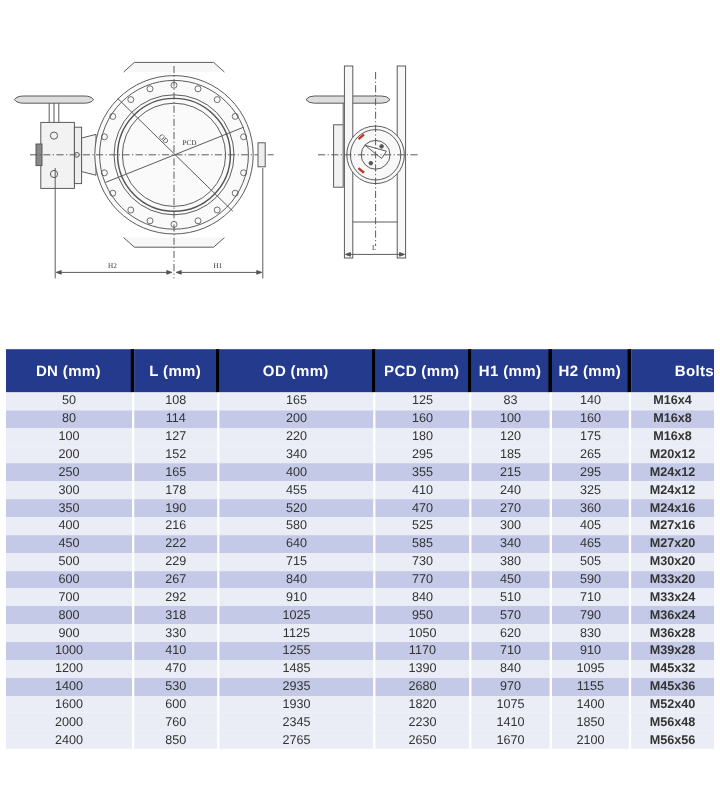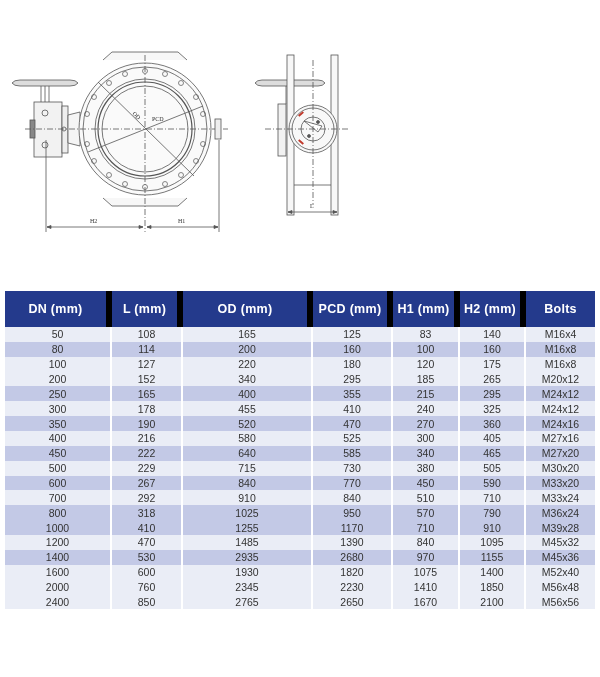--- a/index.html
+++ b/index.html
@@ -1,23 +1,23 @@
 <!DOCTYPE html>
 <html><head>
 <meta charset="utf-8">
 <style>
   html, body { margin: 0; padding: 0; background: #ffffff; }
   body { width: 600px; height: 677px; position: relative; overflow: hidden; font-family: "Liberation Sans", "DejaVu Sans", sans-serif; }
   .drawing { position: absolute; left: 0; top: 0; width: 600px; height: 280px; }
   .drawing svg { display: block; }
   .spec-table { position: absolute; left: 5px; top: 291px; border-collapse: separate; border-spacing: 0; table-layout: fixed; width: 590px; }
-  .spec-table th { background: #243a8c; color: #ffffff; font-weight: 600; font-size: 12.5px; height: 36px; padding: 0; text-align: center; border-right: 6px solid #000000; letter-spacing: 0.3px; }
-  .spec-table th:last-child { border-right: none; }
+  .spec-table th { background: #243a8c; color: #ffffff; font-weight: 600; font-size: 12.5px; height: 36px; padding: 0; text-align: center; border-right: 3px solid #000000; letter-spacing: 0.3px; }
+  .spec-table th:last-child { border-right: none; text-align: right; }
   .spec-table td { font-size: 10.5px; color: #333; text-align: center; height: 14.87px; padding: 0; line-height: 14px; border-right: 2px solid #ffffff; }
-  .spec-table td:last-child { border-right: none; }
+  .spec-table td:last-child { border-right: none; font-weight: bold; }
   .spec-table tr.odd td { background: #eaedf6; }
   .spec-table tr.even td { background: #c3c9e6; }
   .lbl { font-family: "Liberation Serif", serif; font-size: 6px; fill: #333; }
 </style>
 </head>
 <body>
 
 <div class="drawing">
   <svg width="600" height="280" viewBox="0 0 600 280">
     <g stroke="#555" fill="none" stroke-width="0.8">
@@ -251,20 +251,29 @@
       </tr>
       <tr class="even">
         <td>800</td>
         <td>318</td>
         <td>1025</td>
         <td>950</td>
         <td>570</td>
         <td>790</td>
         <td>M36x24</td>
       </tr>
+      <tr class="odd">
+        <td>900</td>
+        <td>330</td>
+        <td>1125</td>
+        <td>1050</td>
+        <td>620</td>
+        <td>830</td>
+        <td>M36x28</td>
+      </tr>
       <tr class="even">
         <td>1000</td>
         <td>410</td>
         <td>1255</td>
         <td>1170</td>
         <td>710</td>
         <td>910</td>
         <td>M39x28</td>
       </tr>
       <tr class="odd">

